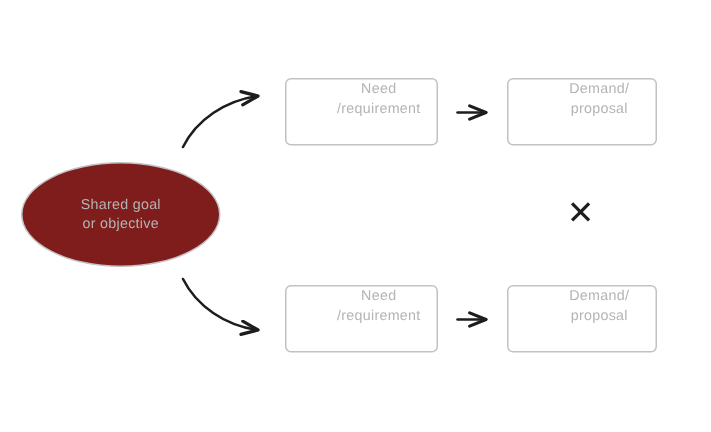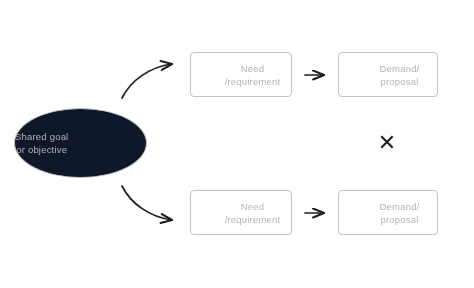--- a/index.html
+++ b/index.html
@@ -26,41 +26,42 @@
     height: 288px;
     pointer-events: none;
   }
   .node-box {
     position: absolute;
     box-sizing: border-box;
     border: 1.4px solid #c2c2c2;
     border-radius: 4px;
     background: #ffffff;
     display: flex;
-    align-items: center;
+    align-items: flex-start;
     justify-content: center;
     text-align: center;
     padding-left: 23px;
   }
   .node-label {
     font-size: 9.5px;
     line-height: 13px;
     color: #b4b4b4;
     letter-spacing: 0.2px;
     white-space: pre-line;
     font-family: "Liberation Sans", sans-serif;
   }
   .ellipse-node {
     position: absolute;
     box-sizing: border-box;
     border: 1.4px solid #c2c2c2;
     border-radius: 50%;
-    background: #0f172a;
+    background: #7f1d1d;
     display: flex;
     align-items: center;
+    justify-content: center;
     text-align: center;
   }
   .ellipse-label {
     font-size: 9.5px;
     line-height: 13px;
     color: #b4b4b4;
     letter-spacing: 0.2px;
     white-space: pre-line;
     font-family: "Liberation Sans", sans-serif;
   }

